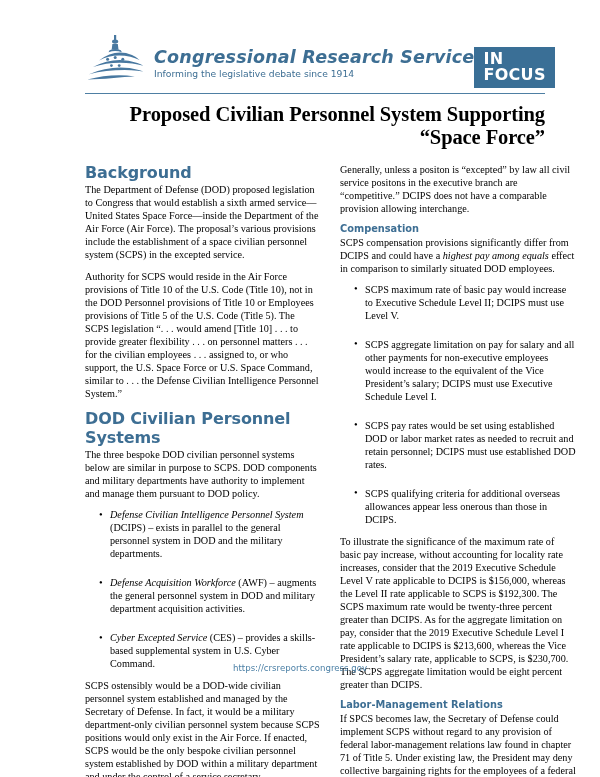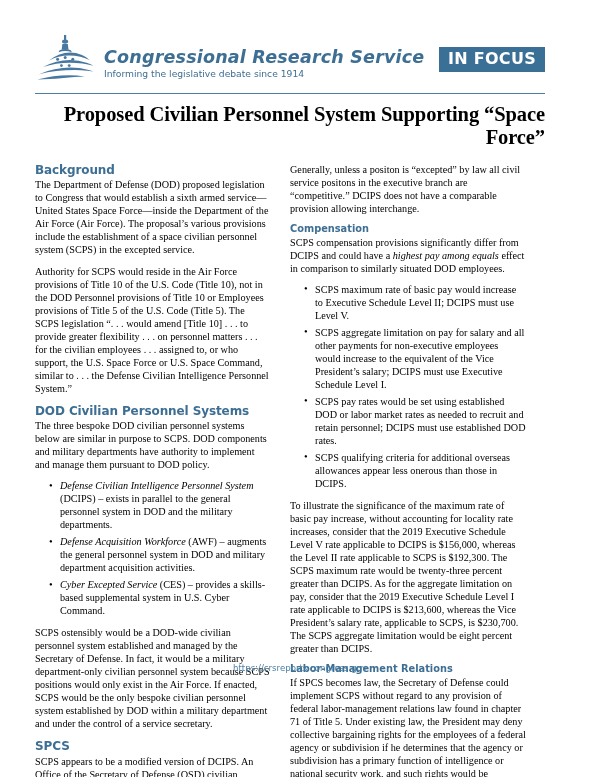--- a/index.html
+++ b/index.html
@@ -12,21 +12,21 @@
     height: 777px;
     font-family: "Liberation Serif", serif;
     color: #000000;
     position: relative;
     overflow: hidden;
   }
   .page {
     width: 600px;
     height: 685px;
     box-sizing: border-box;
-    padding: 33px 55px 0 35px;
+    padding: 33px 55px 0 85px;
     position: relative;
   }
 
   
   .masthead {
     display: flex;
     align-items: flex-start;
     justify-content: space-between;
     height: 52px;
   }
@@ -100,21 +100,21 @@
     gap: 19px;
     margin-top: 11px;
   }
   .col {
     width: 236px;
     flex: 0 0 236px;
   }
 
   h2.sec {
     font-family: "DejaVu Sans", sans-serif;
-    font-size: 12px;
+    font-size: 16px;
     font-weight: bold;
     color: #3d6e93;
     margin: 0 0 1px 0;
     line-height: 1.2;
     letter-spacing: -0.1px;
   }
   h3.subsec {
     font-family: "DejaVu Sans", sans-serif;
     font-size: 9.8px;
     font-weight: bold;
@@ -145,21 +145,21 @@
     position: relative;
     padding-left: 10px;
   }
   ul.bullets li::before {
     content: "\2022";
     position: absolute;
     left: -1px;
     top: -0.5px;
     font-size: 10.5px;
   }
-  ul.bullets.tight li + li { margin-top: 4px; }
+  ul.bullets.tight li + li { margin-top: 16px; }
   em { font-style: italic; }
 
   
   .footer {
     position: absolute;
     left: 0;
     right: 0;
     bottom: 10px;
     text-align: center;
   }

